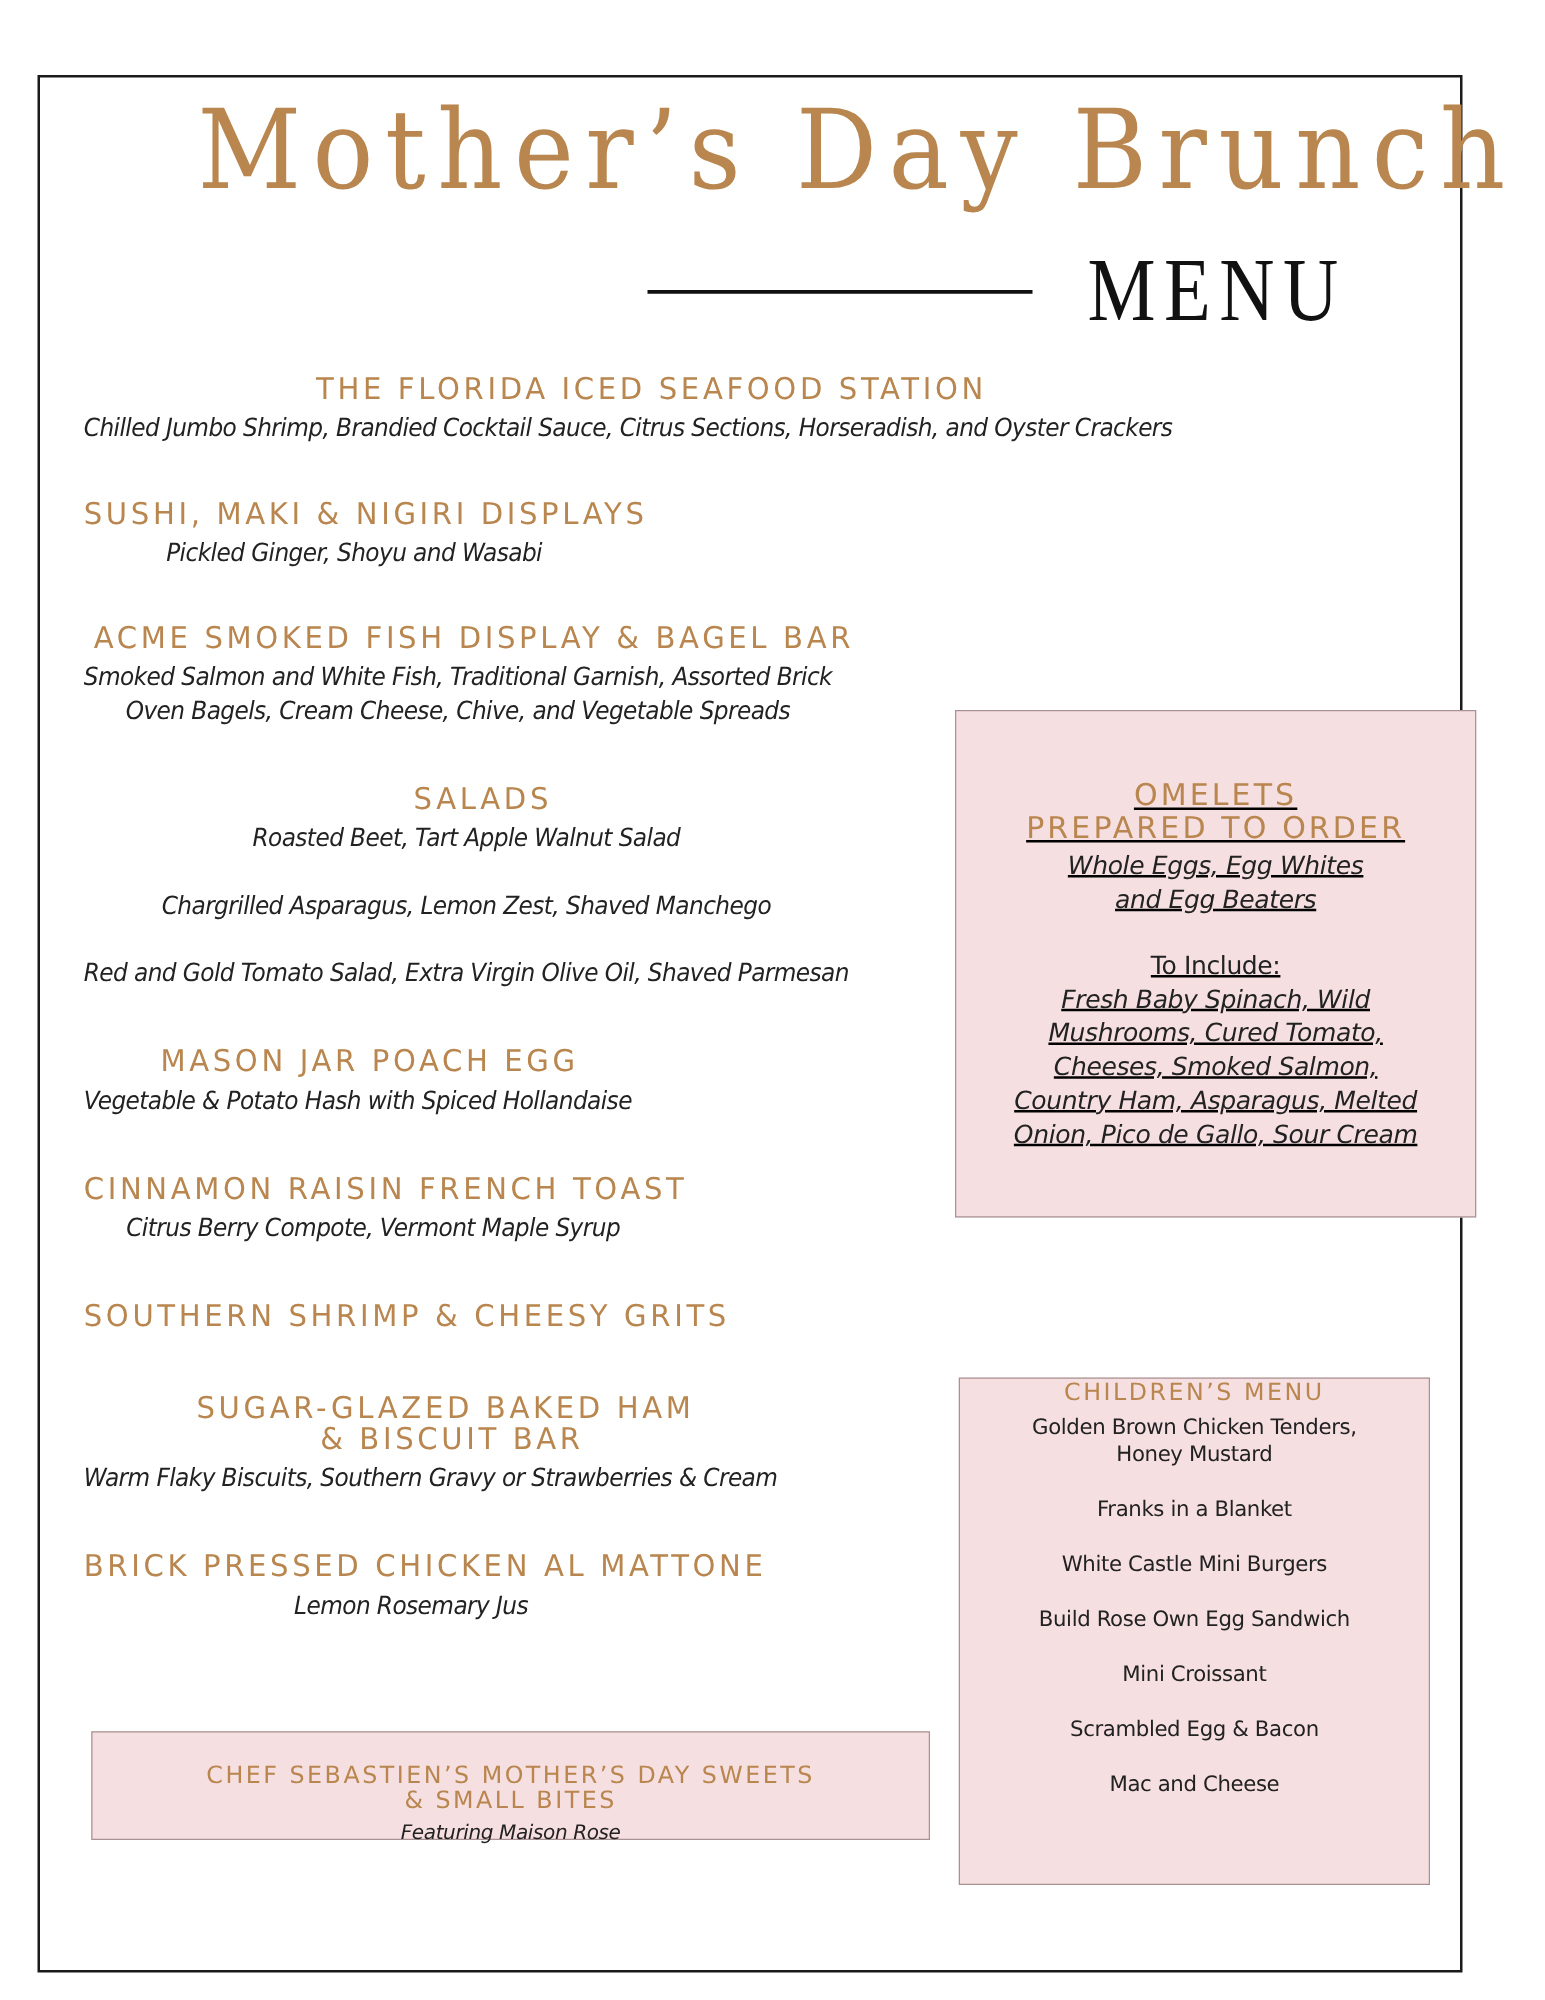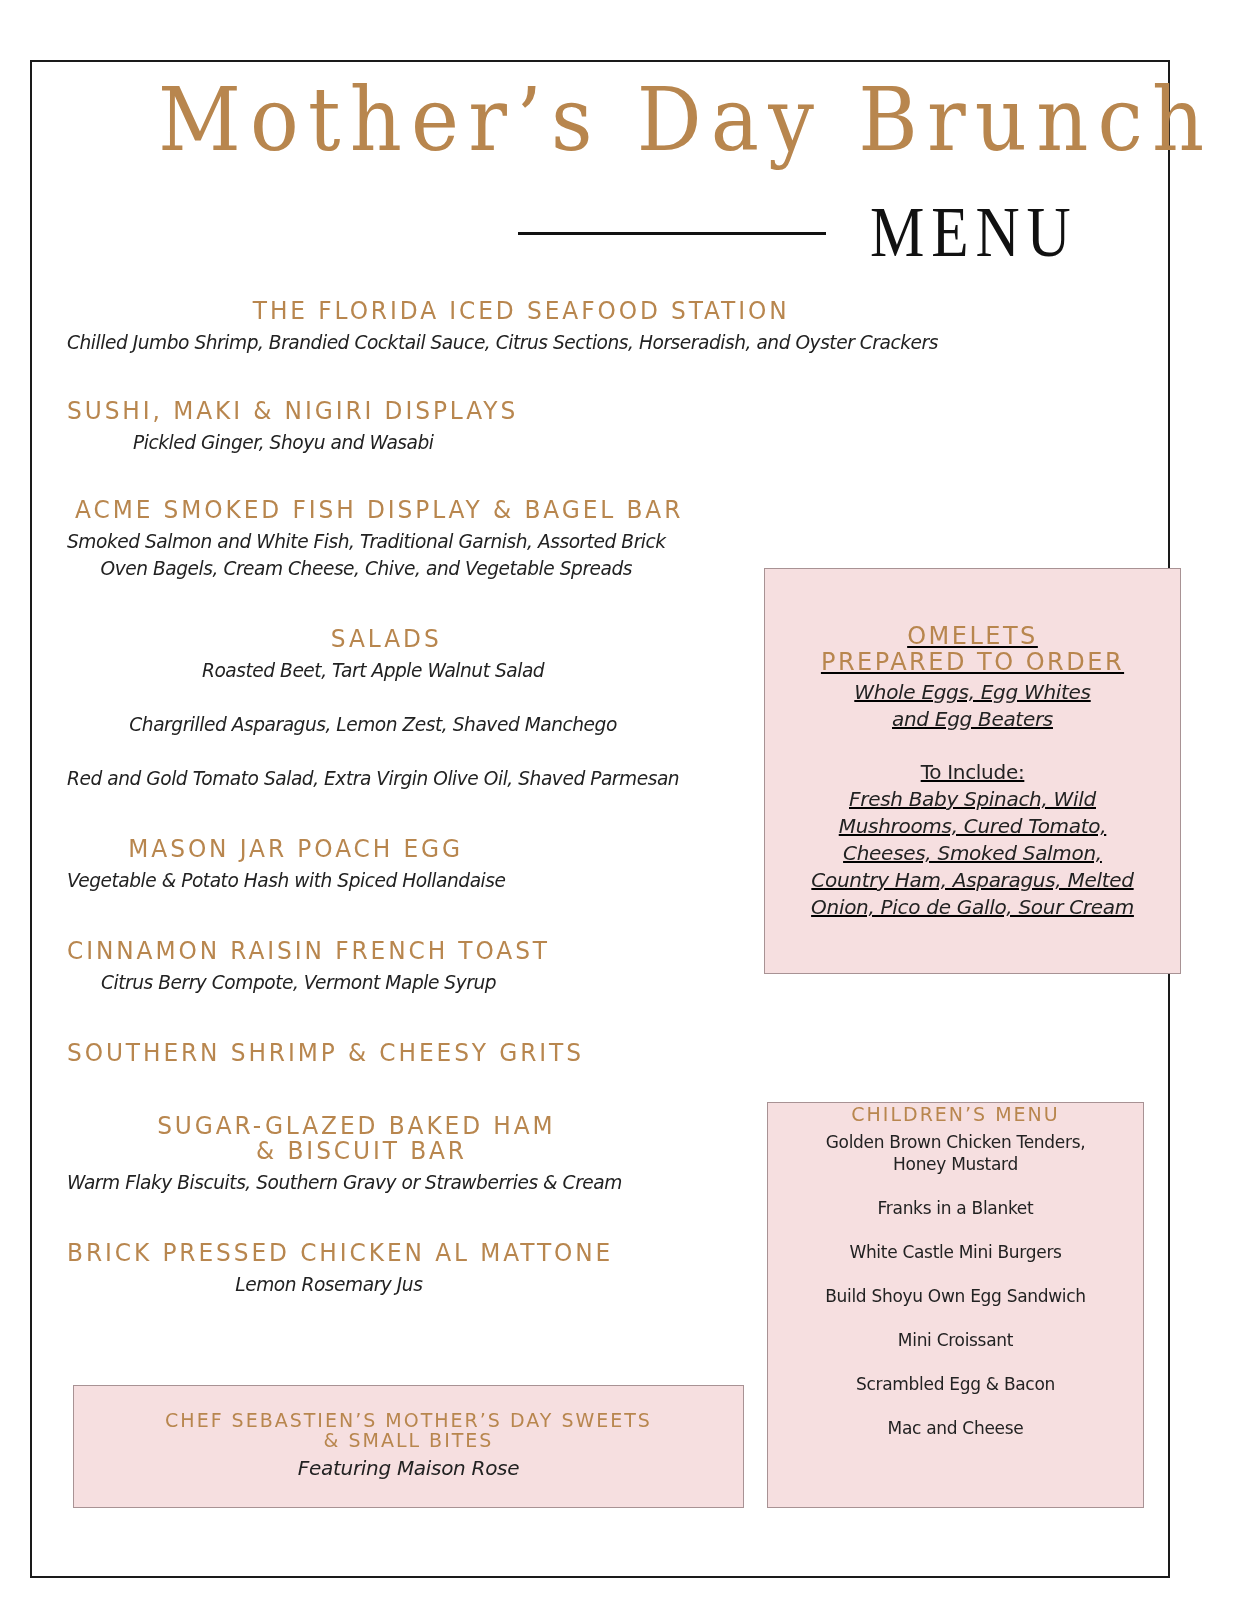--- a/index.html
+++ b/index.html
@@ -132,21 +132,21 @@
       margin-top: 6px;
     }
     .sweets-head {
       font-size: 19px;
       letter-spacing: 2px;
       line-height: 20px;
     }
     .sweets-sub {
       font-family: "DejaVu Sans", sans-serif;
       font-style: italic;
-      font-size: 20px;
+      font-size: 16px;
       color: #222222;
       margin-top: 6px;
       letter-spacing: -0.3px;
     }
   </style>
 </head>
 <body>
 
 <div class="frame"></div>
 
@@ -216,23 +216,23 @@
   <div class="box-text">Country Ham, Asparagus, Melted</div>
   <div class="box-text">Onion, Pico de Gallo, Sour Cream</div>
 </div>
 
 <div class="box" style="left:767px; top:1102px; width:377px; height:406px; ">
   <div class="box-head kids-head">CHILDREN’S MENU</div>
   <div class="kids-item first">Golden Brown Chicken Tenders,
 Honey Mustard</div>
   <div class="kids-item">Franks in a Blanket</div>
   <div class="kids-item">White Castle Mini Burgers</div>
-  <div class="kids-item">Build Shoyu Own Egg Sandwich</div>
+  <div class="kids-item">Build Rose Own Egg Sandwich</div>
   <div class="kids-item">Mini Croissant</div>
   <div class="kids-item">Scrambled Egg &amp; Bacon</div>
   <div class="kids-item">Mac and Cheese</div>
 </div>
 
-<div class="box" style="left:73px; top:1385px; width:671px; height:123px; padding-top:24px;">
+<div class="box" style="left:73px; top:1385px; width:671px; height:87px; padding-top:24px;">
   <div class="box-head sweets-head">CHEF SEBASTIEN’S MOTHER’S DAY SWEETS</div>
   <div class="box-head sweets-head">&amp; SMALL BITES</div>
   <div class="sweets-sub">Featuring Maison Rose</div>
 </div>
 
 </body></html>

